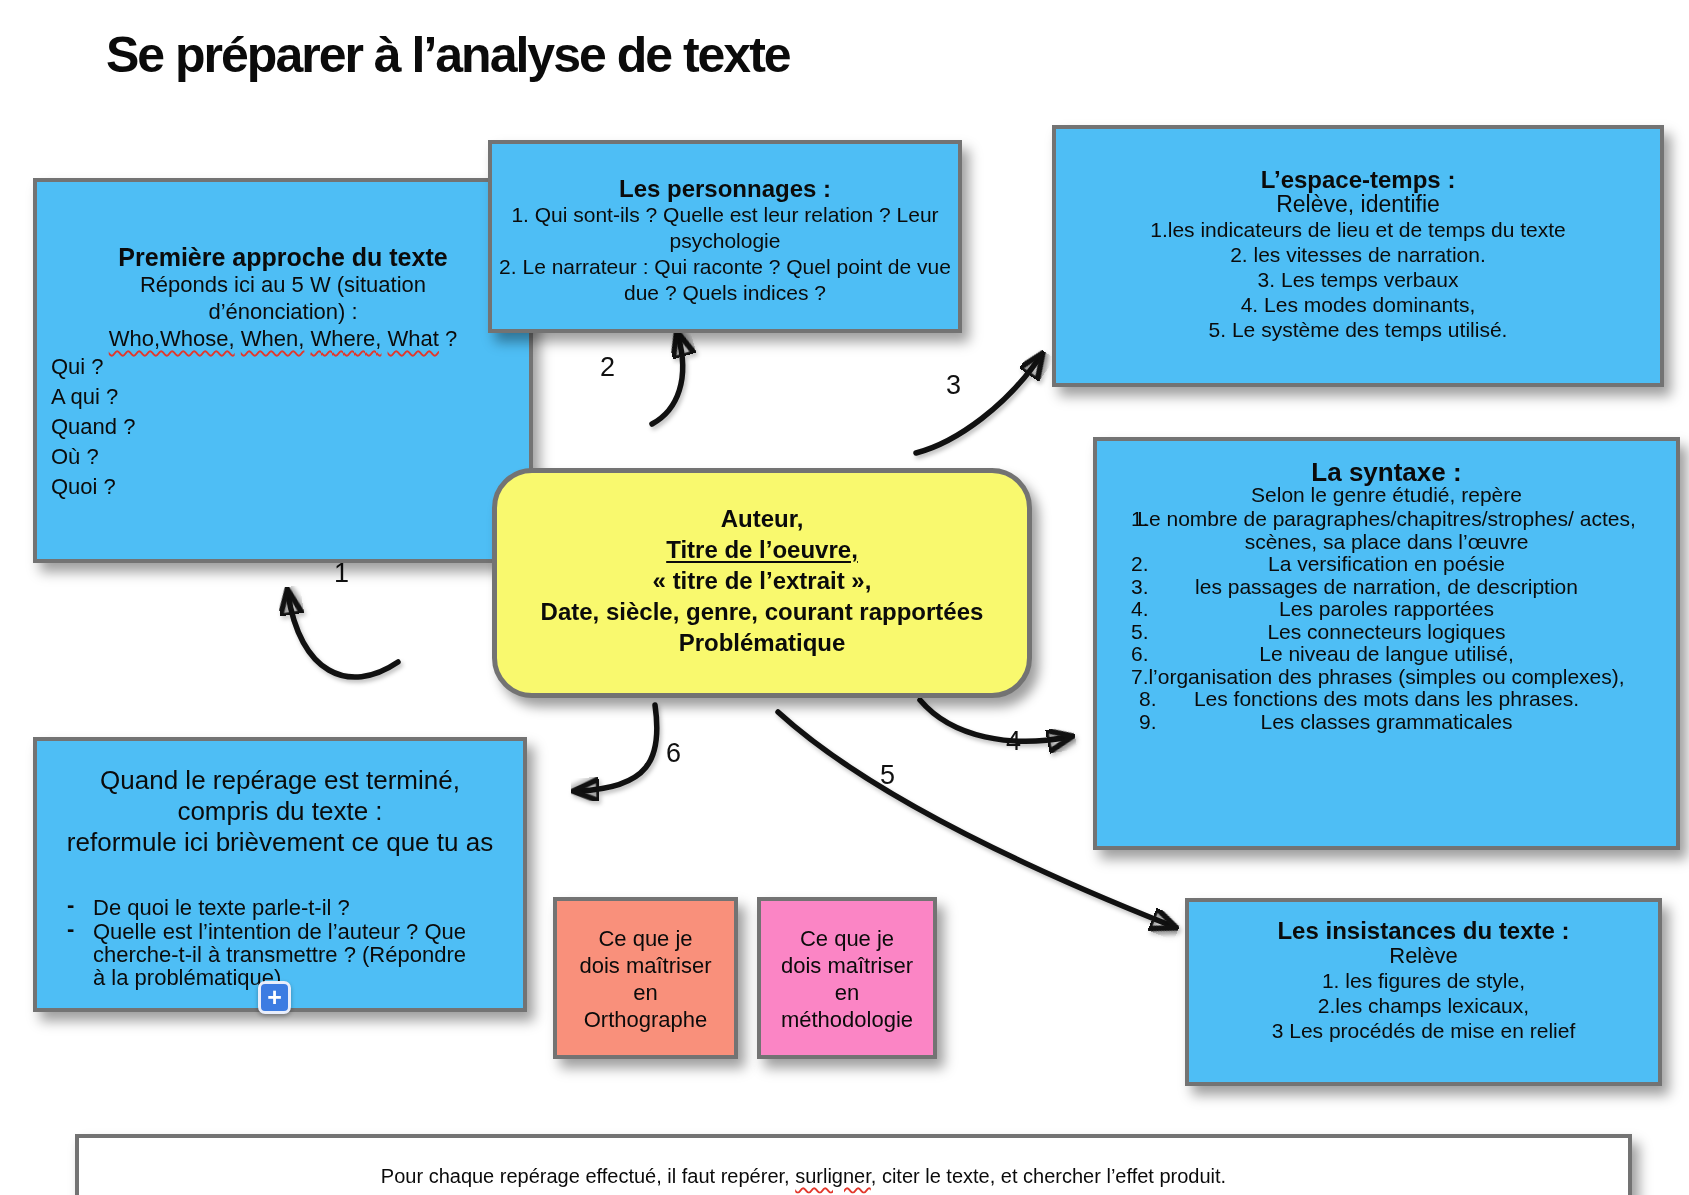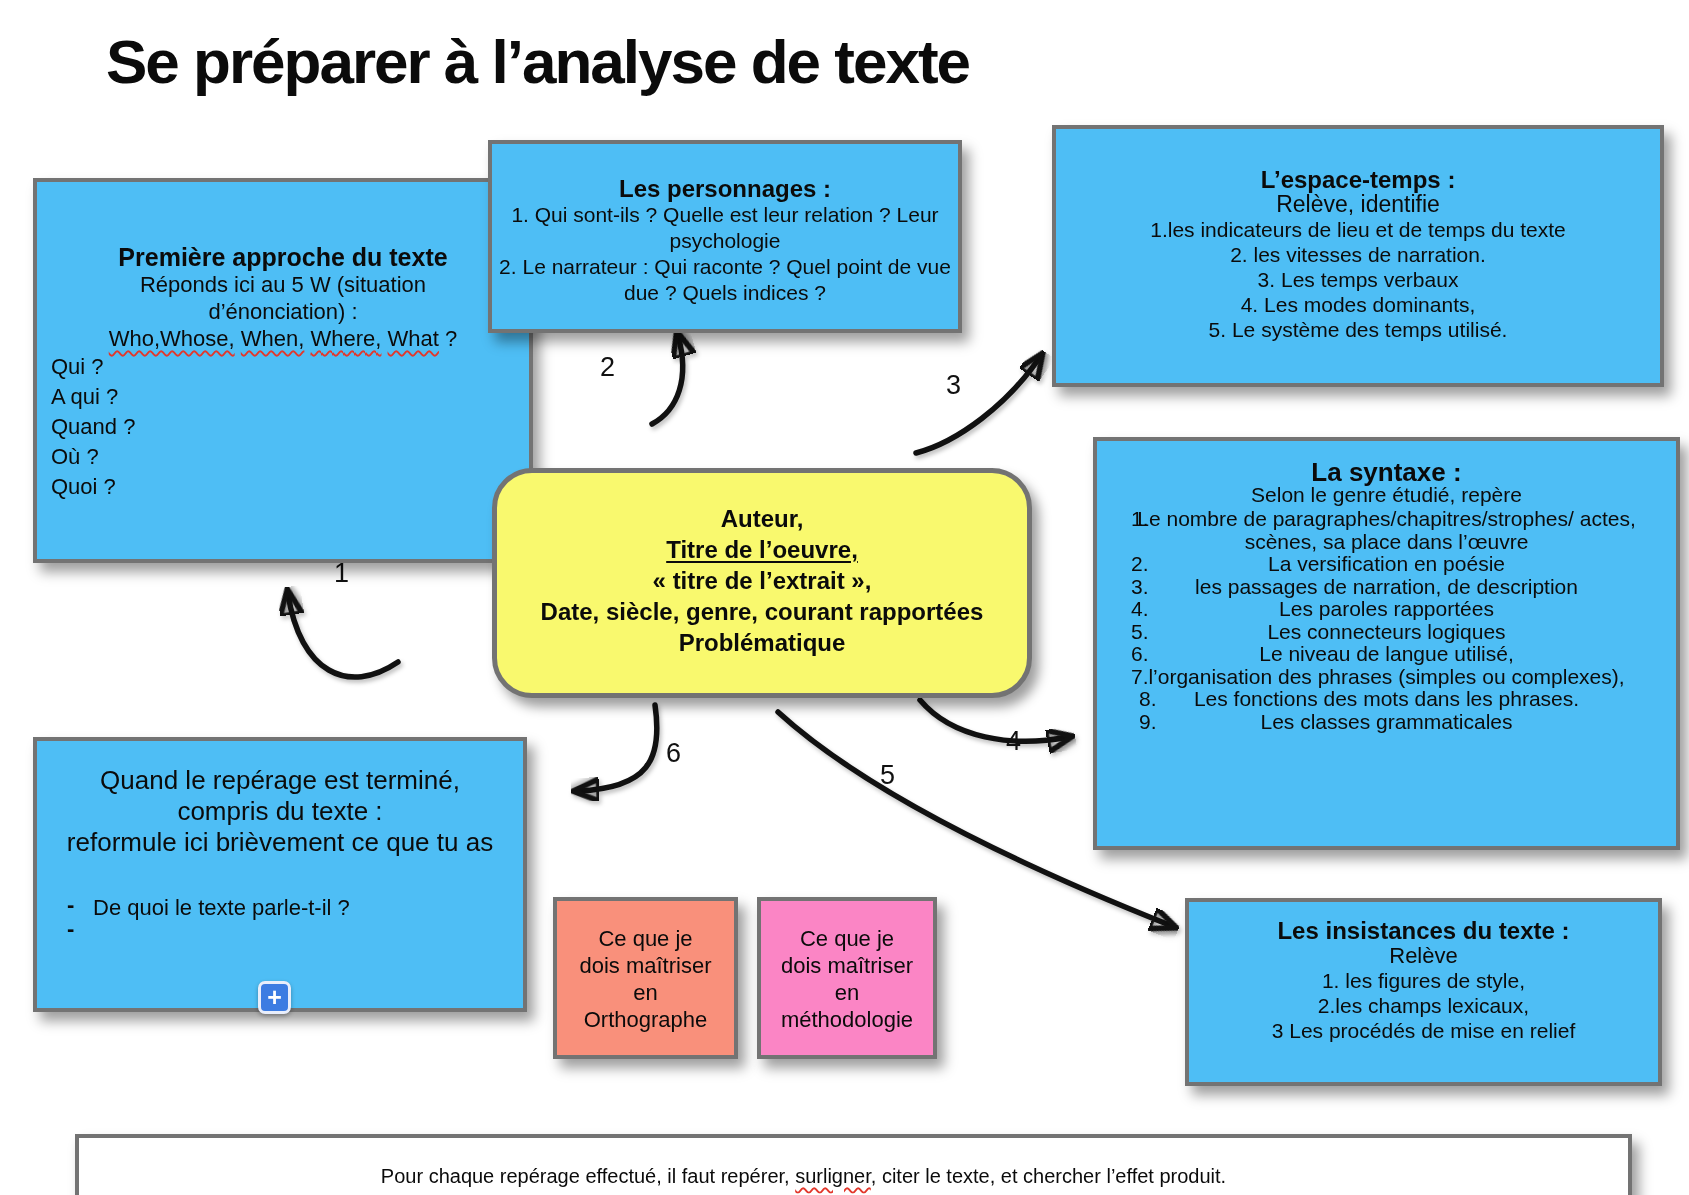--- a/index.html
+++ b/index.html
@@ -1,19 +1,19 @@
 <!DOCTYPE html>
 <html style="--blue: #4ebef5; --yellow: #f9f96e; --salmon: #f9907b; --pink: #fb85c5; --squiggle: #e2372b; --arrow: #111111;"><head>
 <meta charset="utf-8">
 <style>
   html,body{margin:0;padding:0;background:#fff;}
   .page{position:relative;width:1689px;height:1195px;background:#ffffff;overflow:hidden;
         font-family:"Liberation Sans","DejaVu Sans",sans-serif;color:#0b0b0b;}
 
-  .main-title{position:absolute;left:106px;top:26px;font-size:62px;font-weight:bold;
+  .main-title{position:absolute;left:106px;top:26px;font-size:50px;font-weight:bold;
               letter-spacing:-2px;white-space:nowrap;}
 
   .box{position:absolute;box-sizing:border-box;border:4px solid #737373;
        box-shadow:7px 9px 12px rgba(0,0,0,.38);}
   .blue{background:var(--blue,#4ebef5);}
   .yellow{background:var(--yellow,#f9f96e);}
   .salmon{background:var(--salmon,#f9907b);}
   .pink{background:var(--pink,#fb85c5);}
   .white{background:#ffffff;}
 
@@ -197,20 +197,21 @@
     <div class="t">Quand le repérage est terminé,</div>
     <div class="t">compris du texte :</div>
     <div class="t">reformule ici brièvement ce que tu as</div>
     <div class="bullets">
       <div class="bullet">
         <span class="dash">-</span>
         <span class="btxt">De quoi le texte parle-t-il ?</span>
       </div>
       <div class="bullet">
         <span class="dash">-</span>
+        <span class="btxt">Quelle est l’intention de l’auteur ? Que cherche-t-il à transmettre ? (Répondre à la problématique)</span>
       </div>
     </div>
   </div>
 
   <div class="add-btn">
     <span>+</span>
   </div>
 
   <div class="box salmon ctr b-ortho">
     <div>Ce que je</div>

